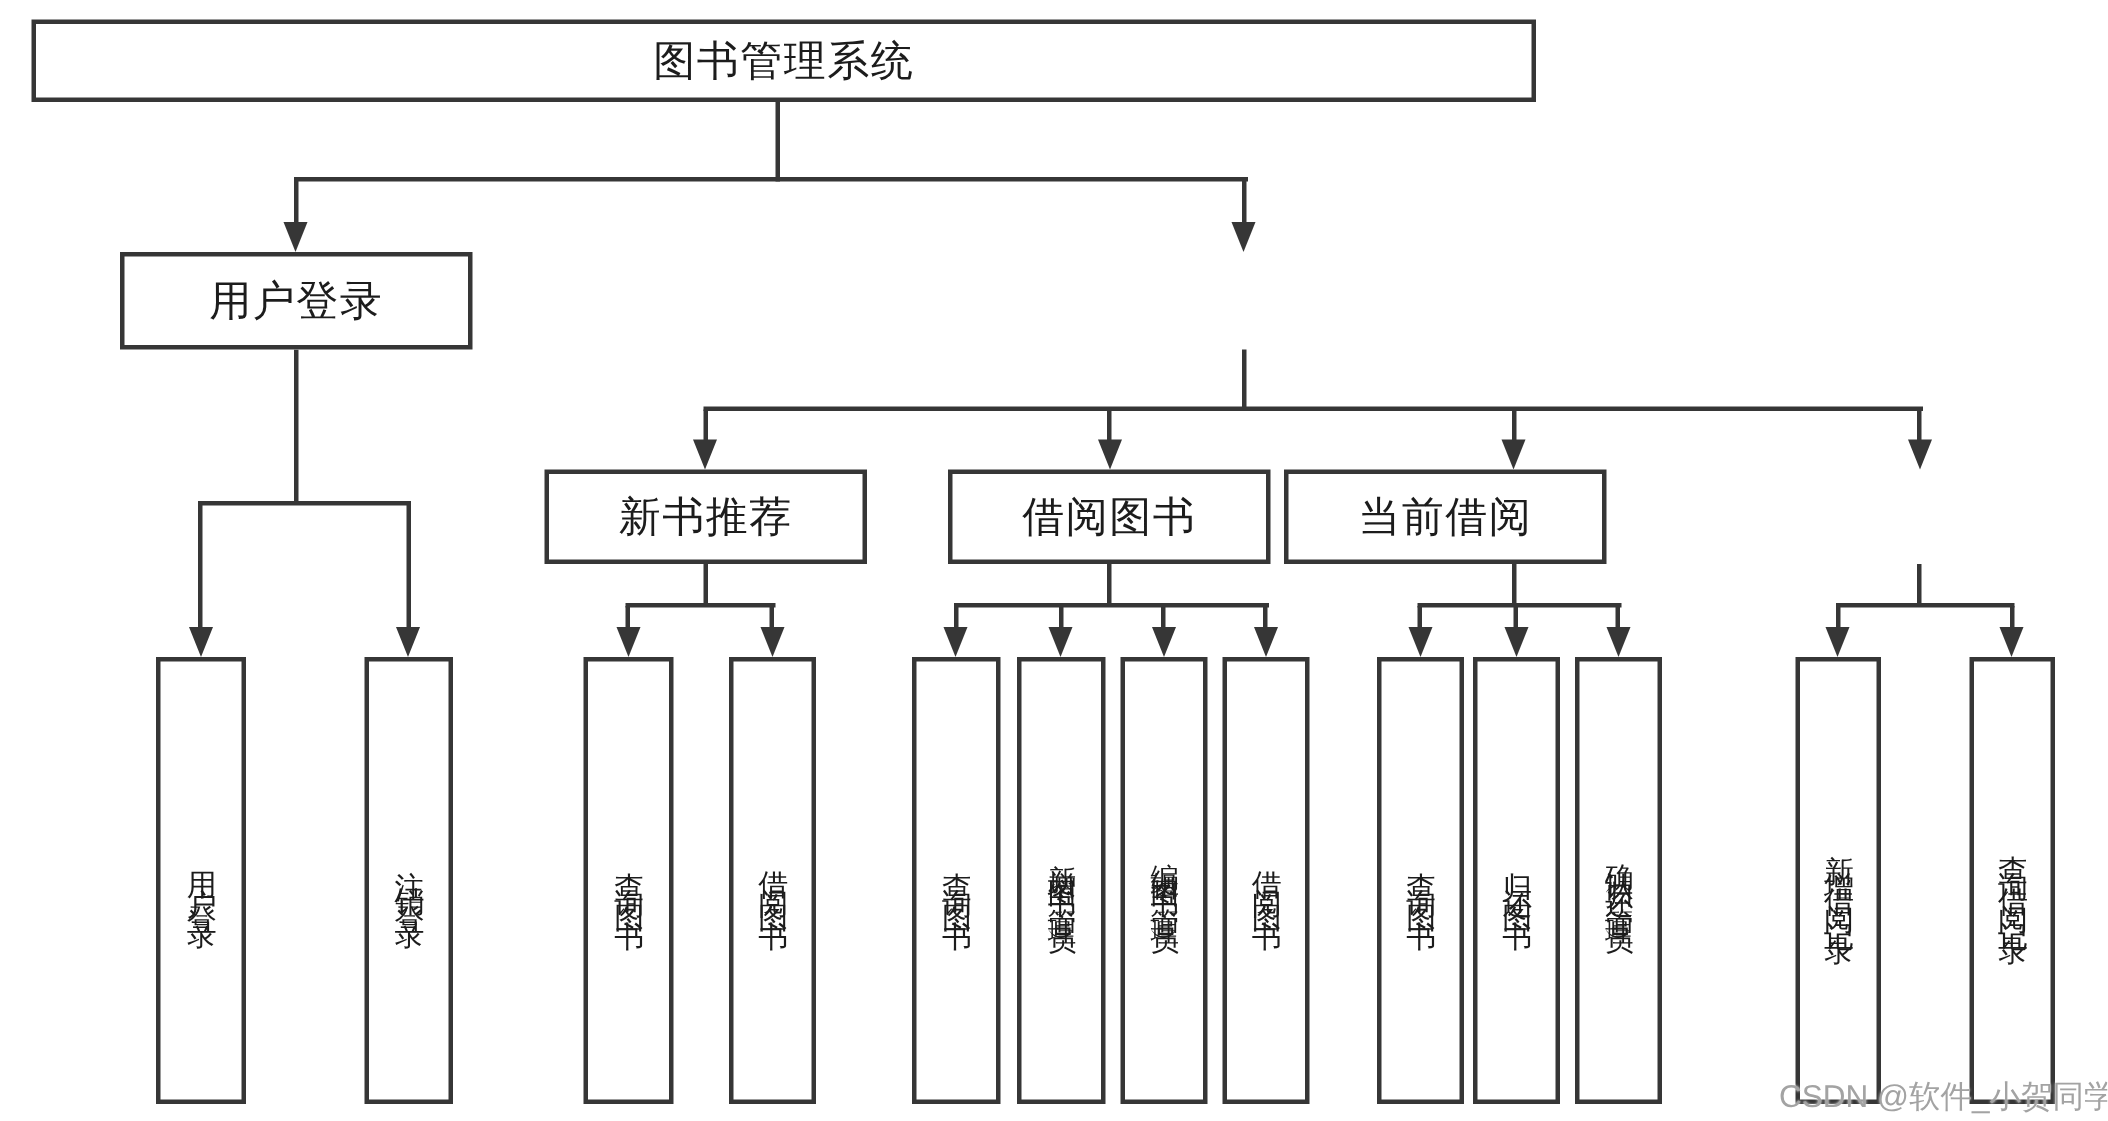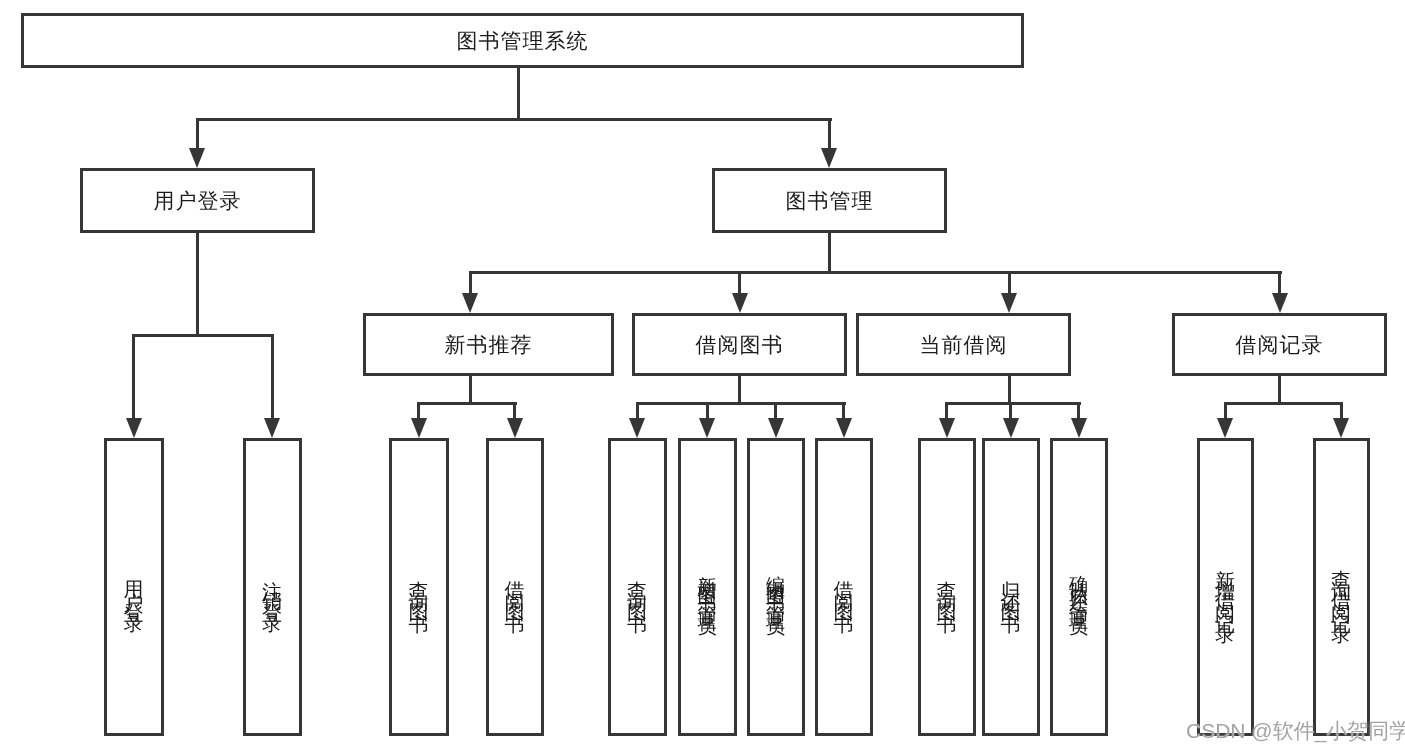--- a/index.html
+++ b/index.html
@@ -4,21 +4,21 @@
 <style>
   html,body{margin:0;padding:0;background:#fff;}
   #canvas{
     position:relative;width:1405px;height:747px;background:#fff;overflow:hidden;
     font-family:"Liberation Sans","DejaVu Sans",sans-serif;color:#1c1c1c;
   }
   .box{
     position:absolute;box-sizing:border-box;background:#fff;border:3px solid #363636;
     display:flex;align-items:center;justify-content:center;z-index:2;
   }
-  .box .lbl{font-size:21px;letter-spacing:1px;white-space:nowrap;}
+  .box .lbl{font-size:28px;letter-spacing:1px;white-space:nowrap;}
   .leaf .lbl{
     writing-mode:vertical-lr;text-orientation:mixed;
     font-size:20px;letter-spacing:11px;line-height:1;
   }
   .leaf .lbl.tight{letter-spacing:6px;font-size:19px;}
   .hline,.vline{position:absolute;background:#363636;z-index:1;}
   .hline{height:3px;}
   .vline{width:3px;}
   .arrow{
     position:absolute;width:0;height:0;z-index:1;
@@ -43,53 +43,47 @@
   <div class="vline" style="left:517px;top:68px;height:53px;"></div>
   <div class="hline" style="left:196px;top:118px;width:636px;"></div>
   <div class="vline" style="left:196px;top:120px;height:30px;"></div>
   <div class="arrow" style="left:189px;top:148px;"></div>
   <div class="vline" style="left:828px;top:120px;height:30px;"></div>
   <div class="arrow" style="left:821px;top:148px;"></div>
 
   <div class="box" style="left:80px;top:168px;width:235px;height:65px;">
     <span class="lbl">用户登录</span>
   </div>
-  <div class="box" style="left:712px;top:168px;width:235px;height:65px;">
-    <span class="lbl">图书管理</span>
-  </div>
 
   <div class="vline" style="left:196px;top:233px;height:103px;"></div>
   <div class="hline" style="left:132px;top:334px;width:142px;"></div>
   <div class="vline" style="left:132px;top:336px;height:84px;"></div>
   <div class="arrow" style="left:126px;top:418px;"></div>
   <div class="vline" style="left:271px;top:336px;height:84px;"></div>
   <div class="arrow" style="left:264px;top:418px;"></div>
 
   <div class="vline" style="left:828px;top:233px;height:40px;"></div>
   <div class="hline" style="left:469px;top:271px;width:813px;"></div>
   <div class="vline" style="left:469px;top:273px;height:22px;"></div>
   <div class="arrow" style="left:462px;top:293px;"></div>
   <div class="vline" style="left:738px;top:273px;height:22px;"></div>
   <div class="arrow" style="left:732px;top:293px;"></div>
   <div class="vline" style="left:1008px;top:273px;height:22px;"></div>
   <div class="arrow" style="left:1001px;top:293px;"></div>
   <div class="vline" style="left:1278px;top:273px;height:22px;"></div>
   <div class="arrow" style="left:1272px;top:293px;"></div>
 
-  <div class="box" style="left:363px;top:313px;width:251px;height:63px;">
+  <div class="box" style="left:363px;top:313px;width:215px;height:63px;">
     <span class="lbl">新书推荐</span>
   </div>
   <div class="box" style="left:632px;top:313px;width:215px;height:63px;">
     <span class="lbl">借阅图书</span>
   </div>
   <div class="box" style="left:856px;top:313px;width:215px;height:63px;">
     <span class="lbl">当前借阅</span>
-  </div>
-  <div class="box" style="left:1172px;top:313px;width:215px;height:63px;">
-    <span class="lbl">借阅记录</span>
   </div>
 
   <div class="vline" style="left:469px;top:376px;height:28px;"></div>
   <div class="hline" style="left:417px;top:402px;width:100px;"></div>
   <div class="vline" style="left:417px;top:404px;height:16px;"></div>
   <div class="arrow" style="left:411px;top:418px;"></div>
   <div class="vline" style="left:513px;top:404px;height:16px;"></div>
   <div class="arrow" style="left:507px;top:418px;"></div>
 
   <div class="vline" style="left:738px;top:376px;height:28px;"></div>

